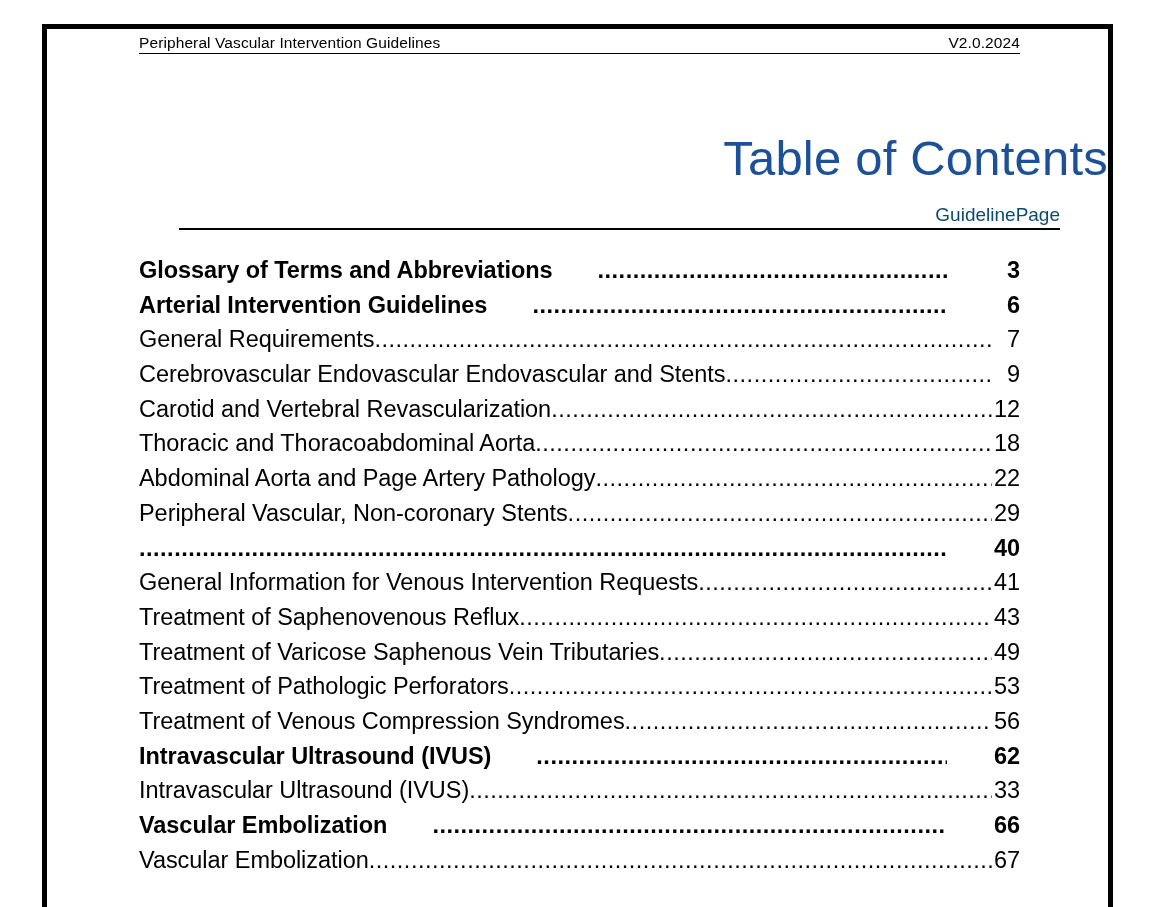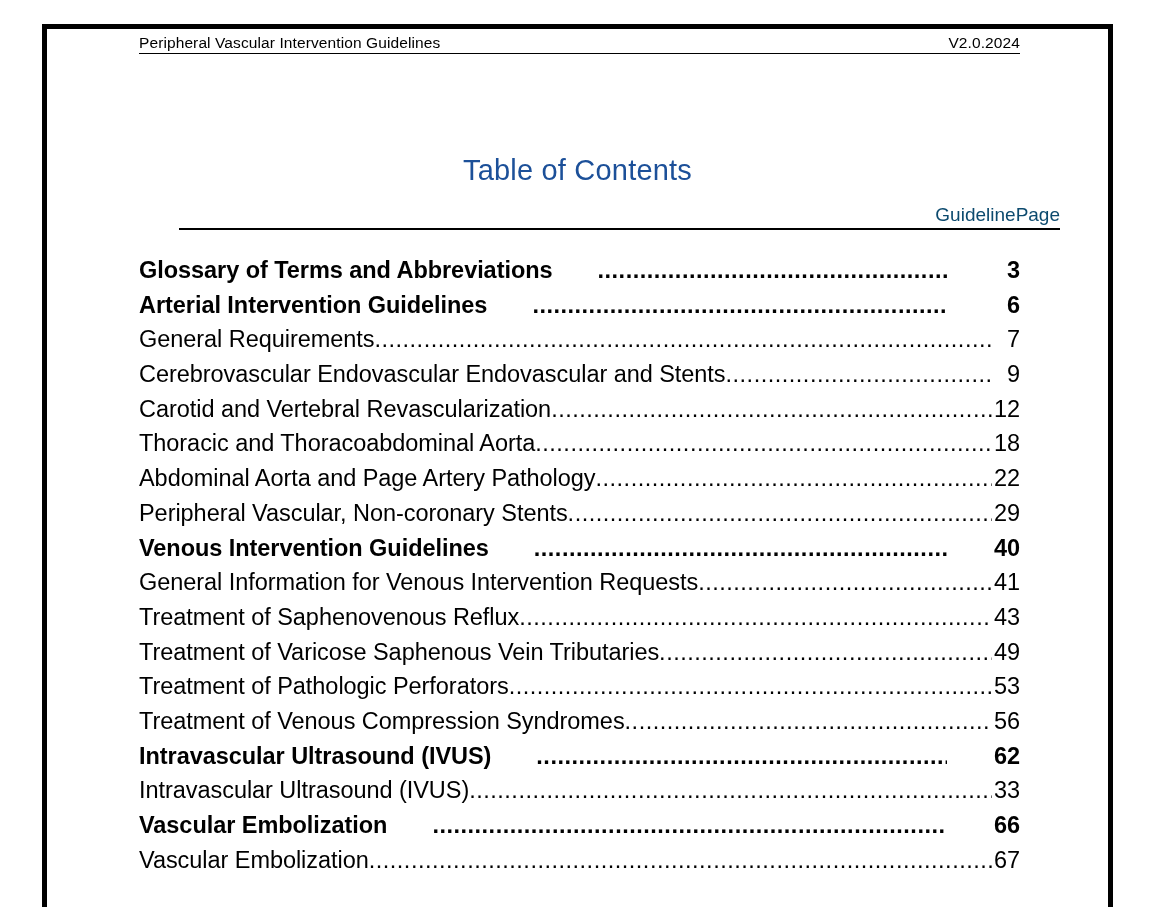--- a/index.html
+++ b/index.html
@@ -54,26 +54,25 @@
   }
   .running-header .hdr-left { white-space: nowrap; }
   .running-header .hdr-right { white-space: nowrap; }
 
   
   .doc-title {
     position: absolute;
     left: 0;
     right: 0;
     top: 104px;
-    text-align: center;
-    font-size: 29px;
+    text-align: right;
+    font-size: 49px;
     color: #1C5099;
     letter-spacing: 0.2px;
     line-height: 1.05;
-    margin-top: 22px;
   }
 
   
   .col-head {
     position: absolute;
     left: 92px;
     top: 175px;
     width: 881px;
     display: flex;
     justify-content: flex-end;
@@ -186,21 +185,20 @@
           <span class="toc-label">Abdominal Aorta and Page Artery Pathology</span>
           <span class="toc-dots"></span>
           <span class="toc-page">22</span>
         </div>
         <div class="toc-entry level-2">
           <span class="toc-label">Peripheral Vascular, Non-coronary Stents</span>
           <span class="toc-dots"></span>
           <span class="toc-page">29</span>
         </div>
         <div class="toc-entry level-1">
-          <span class="toc-label">Venous Intervention Guidelines</span>
           <span class="toc-dots"></span>
           <span class="toc-page">40</span>
         </div>
         <div class="toc-entry level-2">
           <span class="toc-label">General Information for Venous Intervention Requests</span>
           <span class="toc-dots"></span>
           <span class="toc-page">41</span>
         </div>
         <div class="toc-entry level-2">
           <span class="toc-label">Treatment of Saphenovenous Reflux</span>

